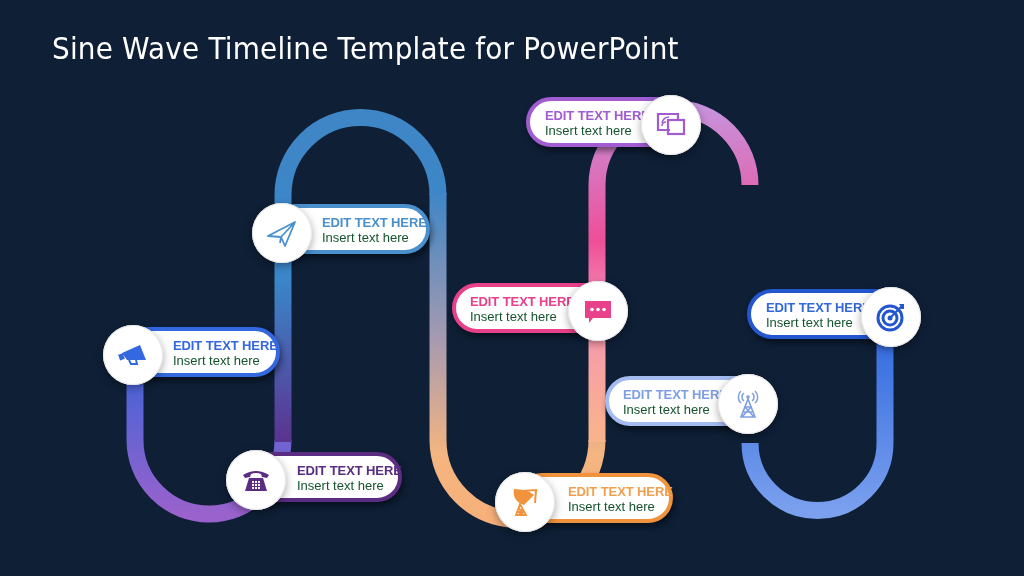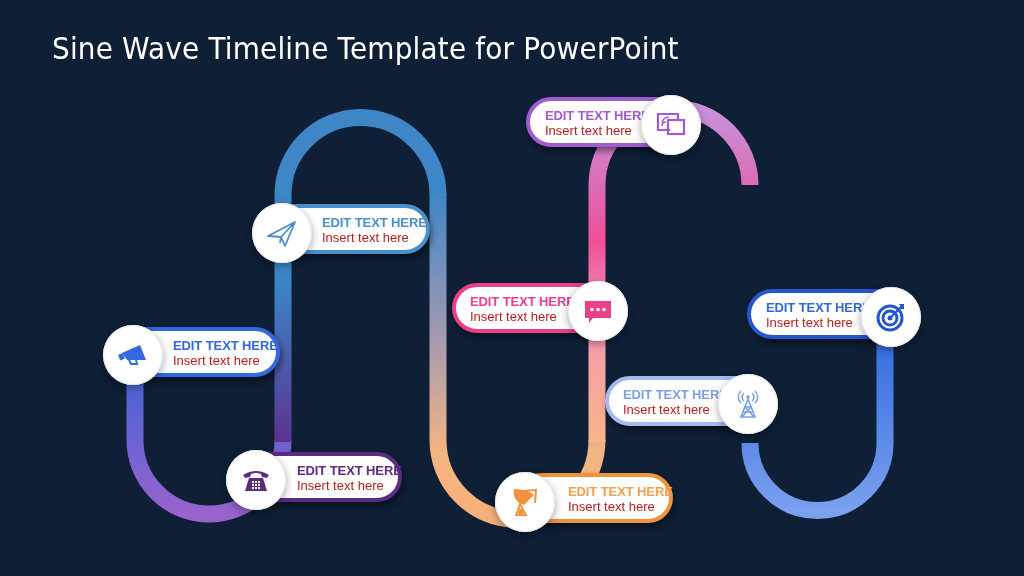--- a/index.html
+++ b/index.html
@@ -25,21 +25,21 @@
   }
   .pill .txt {
     position: absolute; top: 7px;
     white-space: nowrap; line-height: 15px;
   }
   .pill .head {
     display: block; font-weight: bold; font-size: 13px;
     letter-spacing: -0.1px;
   }
   .pill .sub {
-    display: block; font-size: 13px; color: #b91c1c;
+    display: block; font-size: 13px; color: #14532d;
   }
   .circle {
     position: absolute; width: 60px; height: 60px; border-radius: 50%;
     background: #ffffff;
     box-shadow: 0 3px 8px rgba(0,0,0,0.35), inset 0 0 0 1px #e6e6e6;
     display: flex; align-items: center; justify-content: center;
   }
   .circle svg { width: 34px; height: 34px; }
 </style>
 </head>

